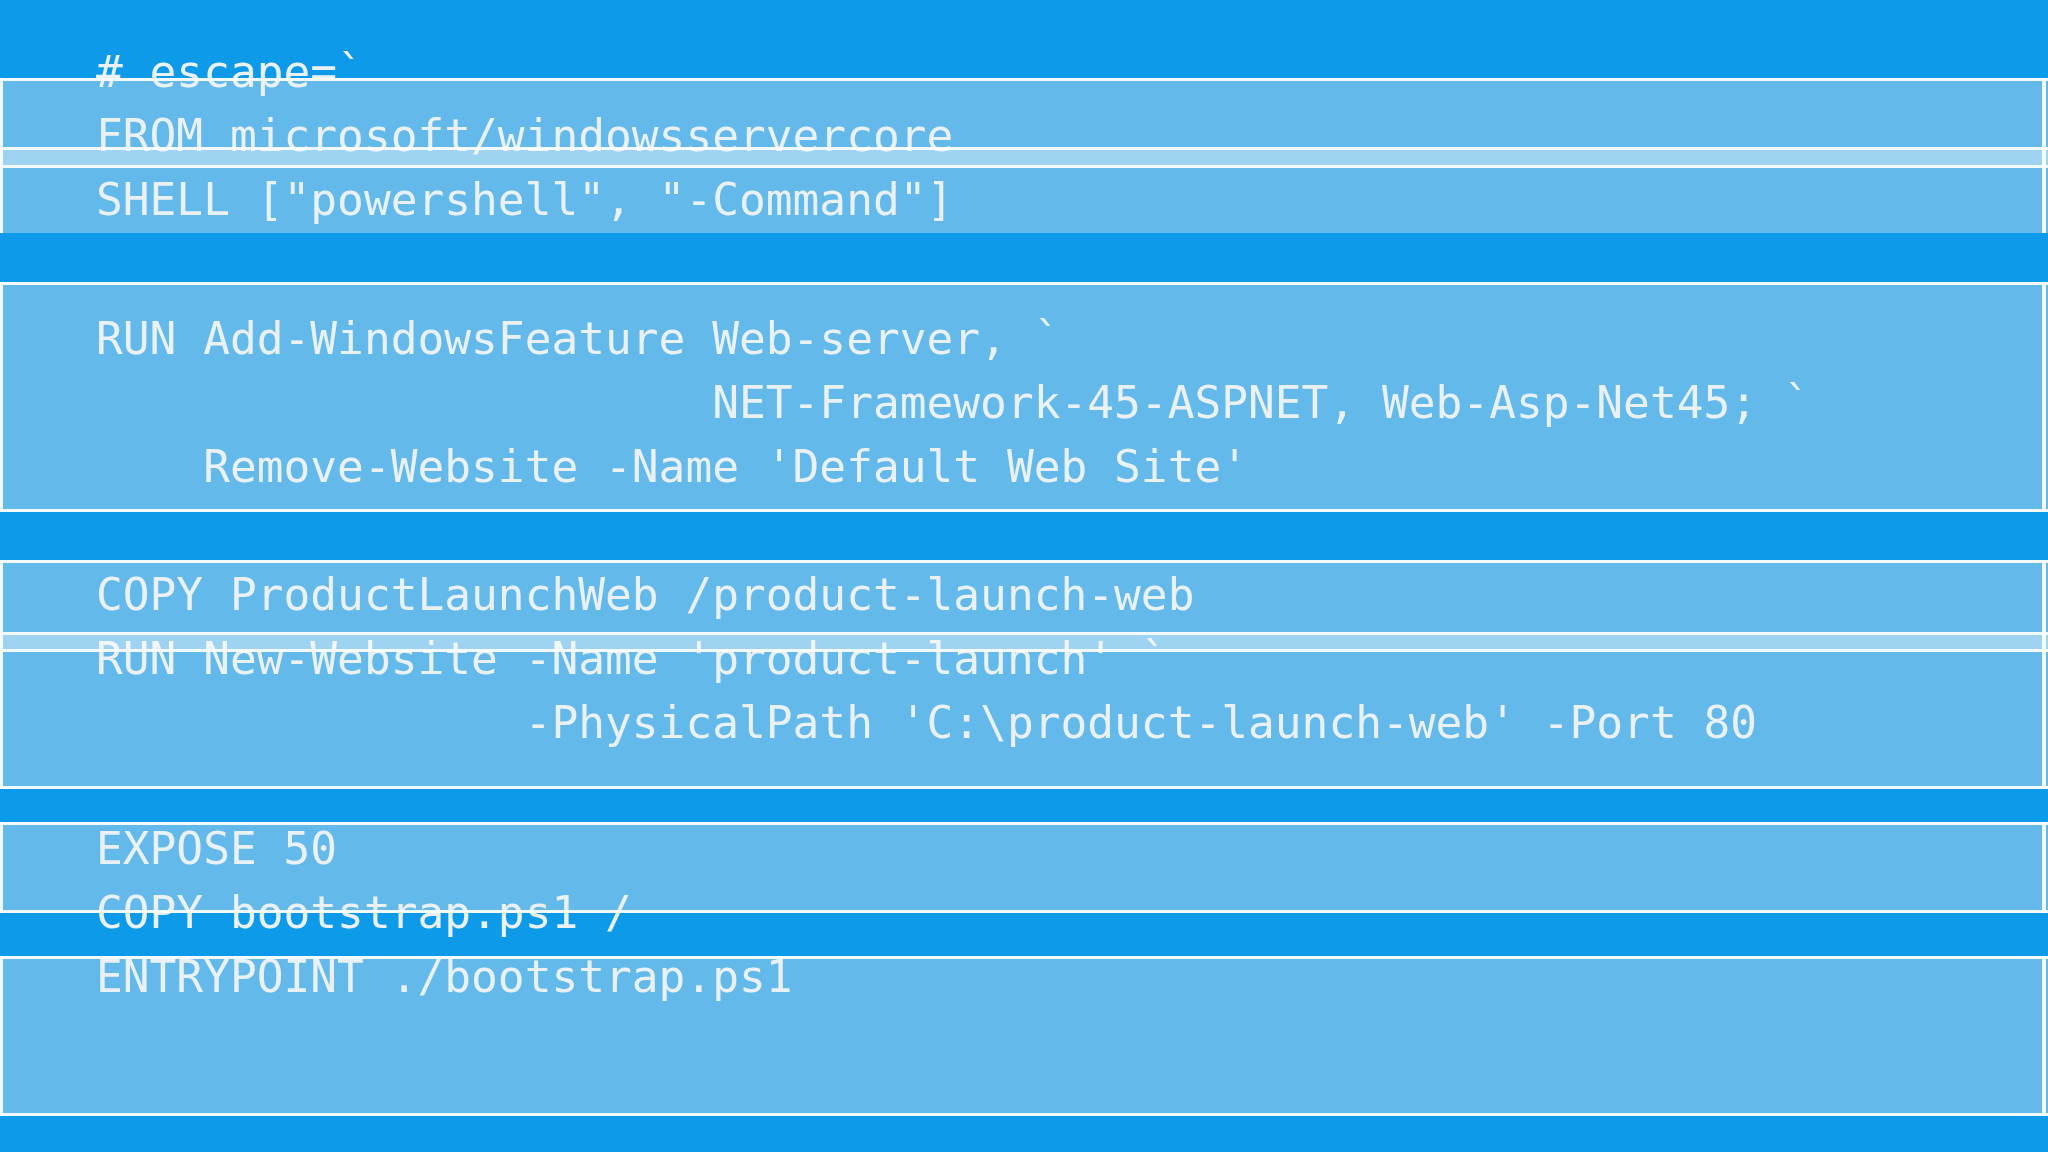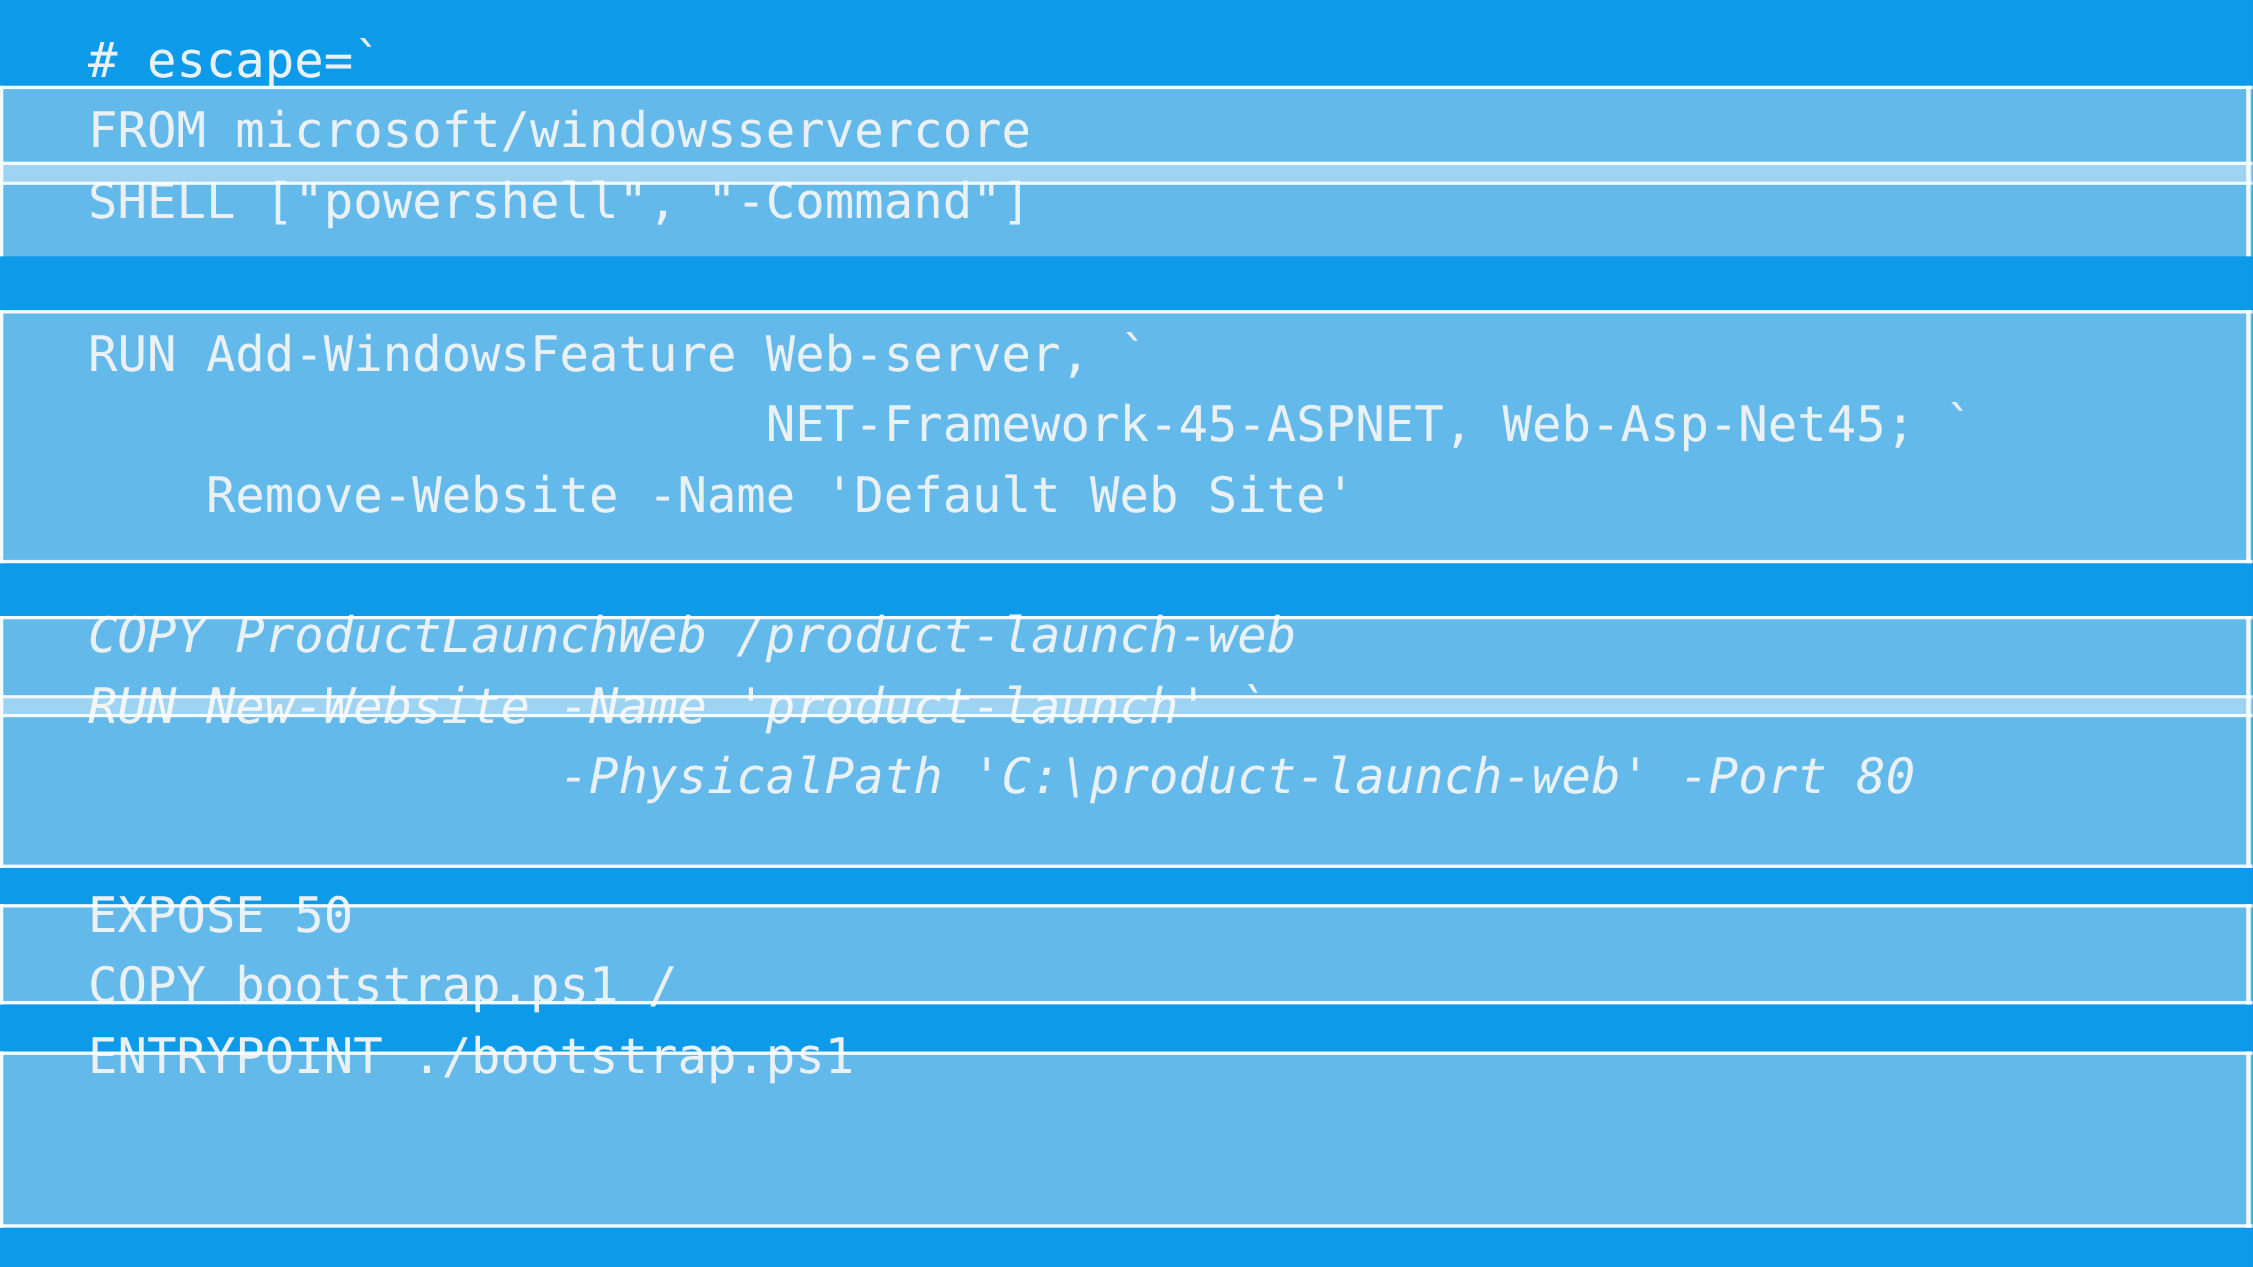--- a/index.html
+++ b/index.html
@@ -17,21 +17,21 @@
     background:var(--background);
     overflow:hidden;
     font-family:"DejaVu Sans Mono","Liberation Mono",monospace;
   }
   .fill{
     position:absolute;left:0;width:100%;
     background:var(--stripe);
     z-index:1;
   }
   pre.code{
-    position:absolute;left:80px;margin:0;
+    position:absolute;left:80px;margin:16px;
     font-family:"DejaVu Sans Mono","Liberation Mono",monospace;
     font-size:44.5px;line-height:64px;
     color:var(--text);
     z-index:2;white-space:pre;
   }
   .hline{
     position:absolute;left:0;width:100%;height:3px;
     background:var(--line-overlay);
     z-index:3;
   }
@@ -63,21 +63,21 @@
   <div class="fill" style="top:560px;height:229px;"></div>
   <div class="fill" style="top:822px;height:91px;"></div>
   <div class="fill" style="top:956px;height:160px;"></div>
 
   <pre class="code" style="top:24px;"># escape=`
 FROM microsoft/windowsservercore
 SHELL ["powershell", "-Command"]</pre>
   <pre class="code" style="top:291px;">RUN Add-WindowsFeature Web-server, `
                        NET-Framework-45-ASPNET, Web-Asp-Net45; `
     Remove-Website -Name 'Default Web Site'</pre>
-  <pre class="code" style="top:547px;font-style:italic;">COPY ProductLaunchWeb /product-launch-web
+  <pre class="code" style="top:547px;">COPY ProductLaunchWeb /product-launch-web
 RUN New-Website -Name 'product-launch' `
                 -PhysicalPath 'C:\product-launch-web' -Port 80</pre>
   <pre class="code" style="top:801px;">EXPOSE 50
 COPY bootstrap.ps1 /
 ENTRYPOINT ./bootstrap.ps1</pre>
 
 
   <div class="hline" style="top:78px;"></div>
   <div class="hline" style="top:147px;"></div>
   <div class="hline" style="top:165px;"></div>

